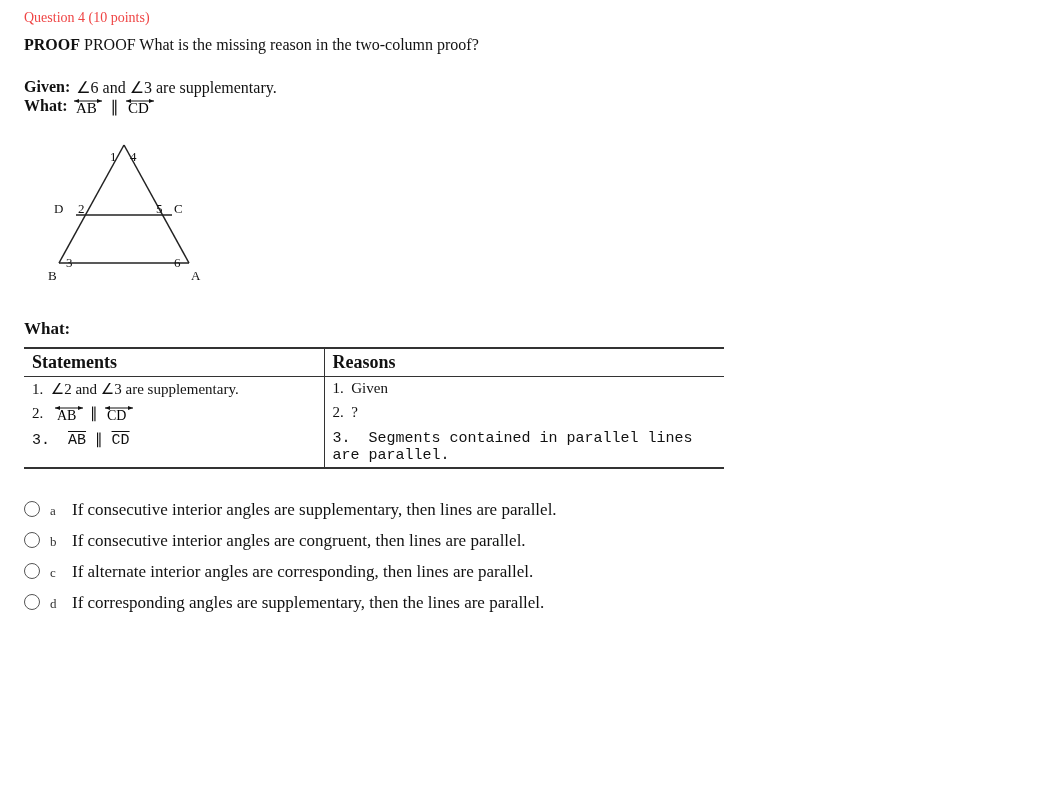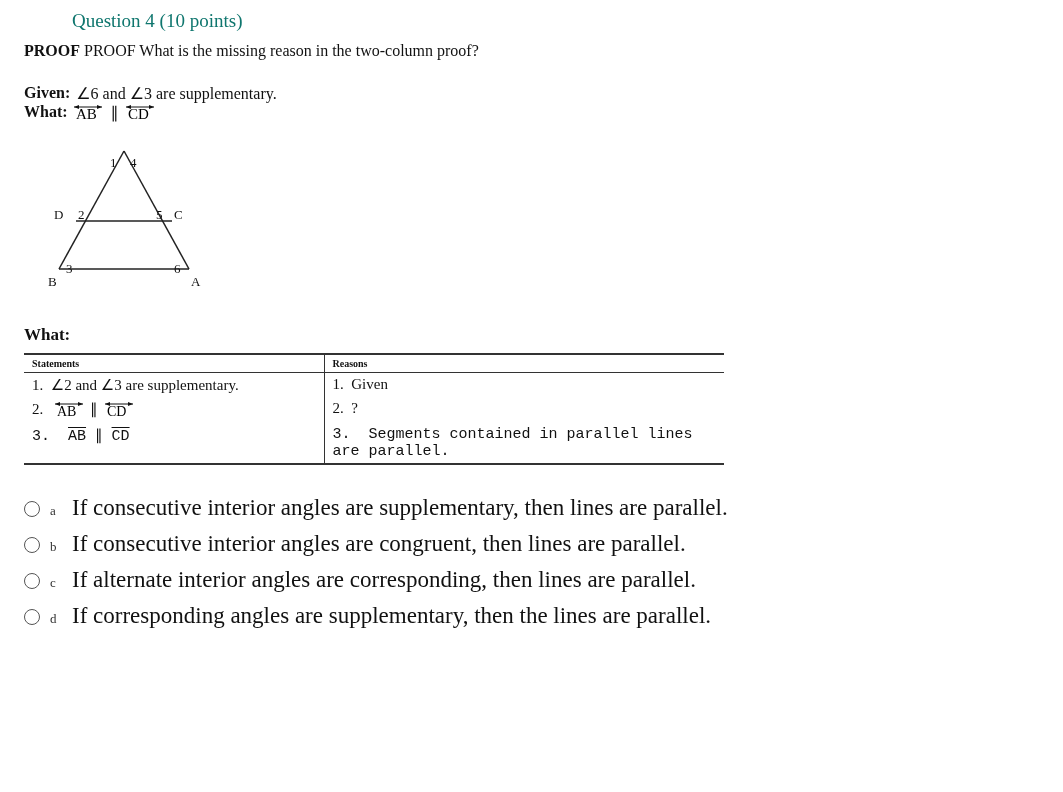--- a/index.html
+++ b/index.html
@@ -6,24 +6,23 @@
     body {
       font-family: "Times New Roman", Times, serif;
       font-size: 16px;
       background: #fff;
       color: #111;
       width: 1063px;
       min-height: 792px;
       padding: 10px 24px 24px 24px;
     }
     .question-header {
-      font-size: 19px;
-      color: #0f766e;
+      font-size: 14px;
+      color: #ef4444;
       margin-bottom: 10px;
-      margin-left: 48px;
     }
     .proof-intro {
       margin-bottom: 18px;
       font-size: 16px;
     }
     .proof-intro p {
       margin-bottom: 6px;
     }
     .given-line, .prove-line {
       display: flex;
@@ -58,21 +57,21 @@
       font-size: 15px;
     }
     .proof-table thead tr {
       border-top: 2px solid #333;
       border-bottom: 1px solid #333;
     }
     .proof-table thead th {
       text-align: left;
       padding: 3px 8px;
       font-weight: bold;
-      font-size: 10px;
+      font-size: 18px;
     }
     .proof-table tbody tr {
       border-bottom: none;
     }
     .proof-table tbody td {
       padding: 3px 8px;
       vertical-align: top;
     }
     .col-statements {
       width: 300px;
@@ -111,21 +110,21 @@
       flex-shrink: 0;
       position: relative;
       top: 2px;
     }
     .choice-label {
       font-size: 13px;
       color: #333;
       min-width: 12px;
     }
     .choice-text {
-      font-size: 23px;
+      font-size: 17px;
     }
   </style>
 </head>
 <body>
 
 <div class="question-header">
   <span>Question 4 (10 points)</span>
 </div>
 
 <div class="proof-intro">

